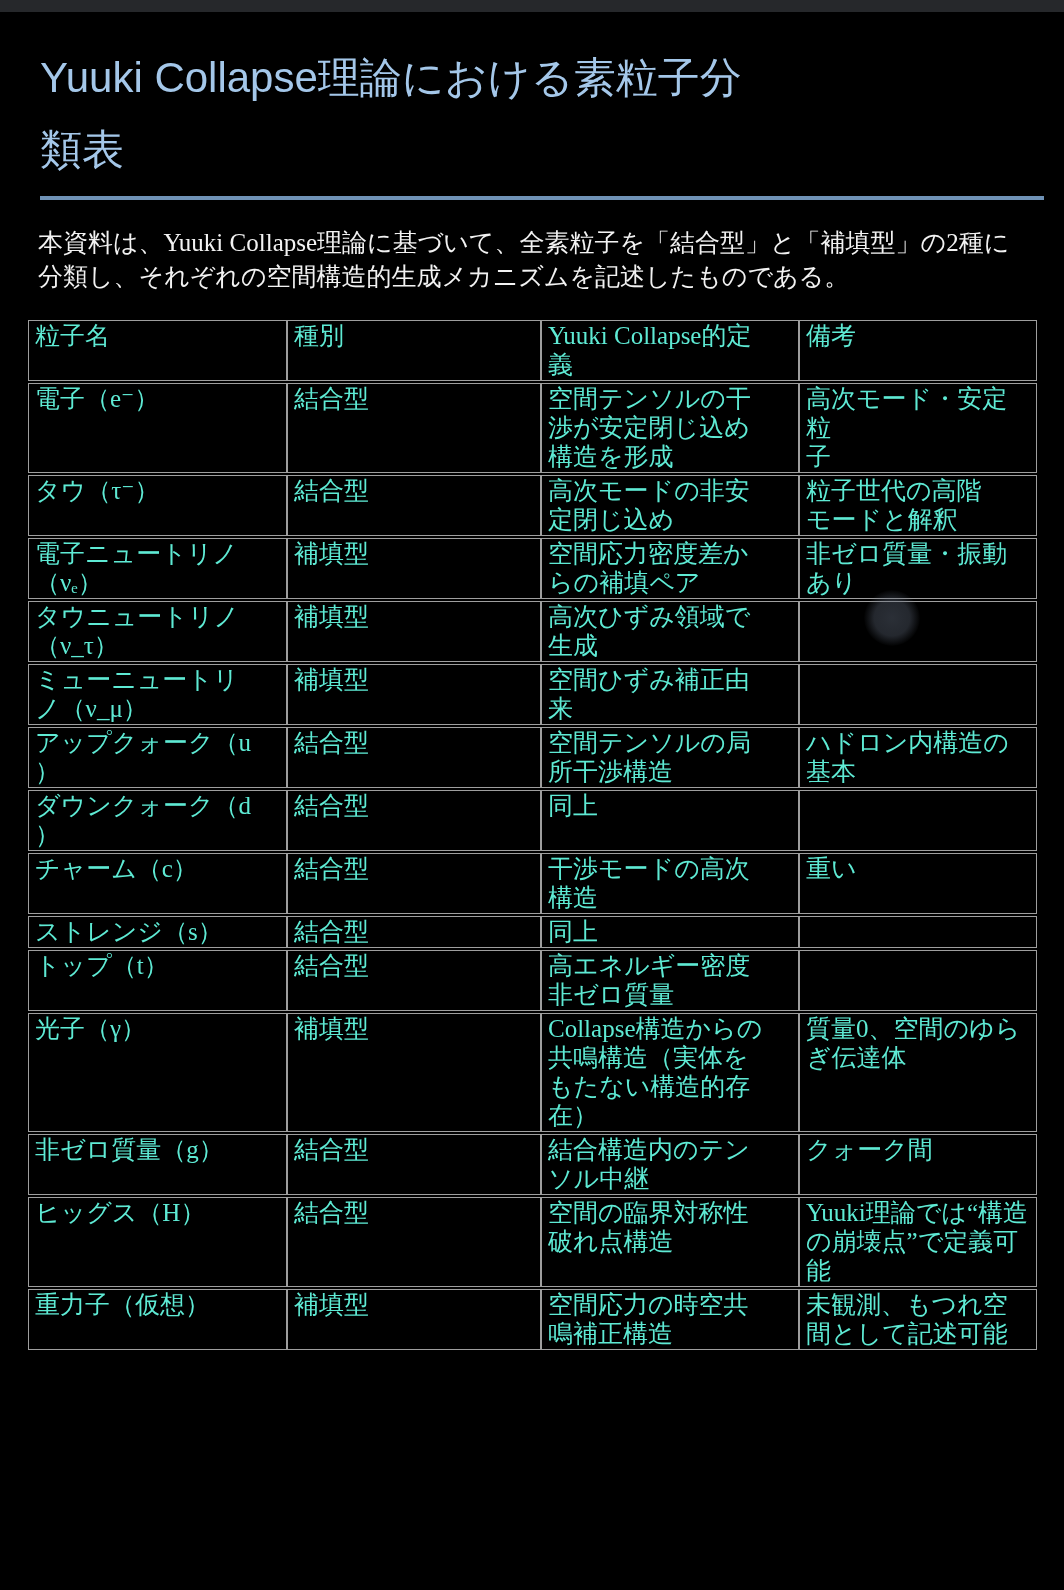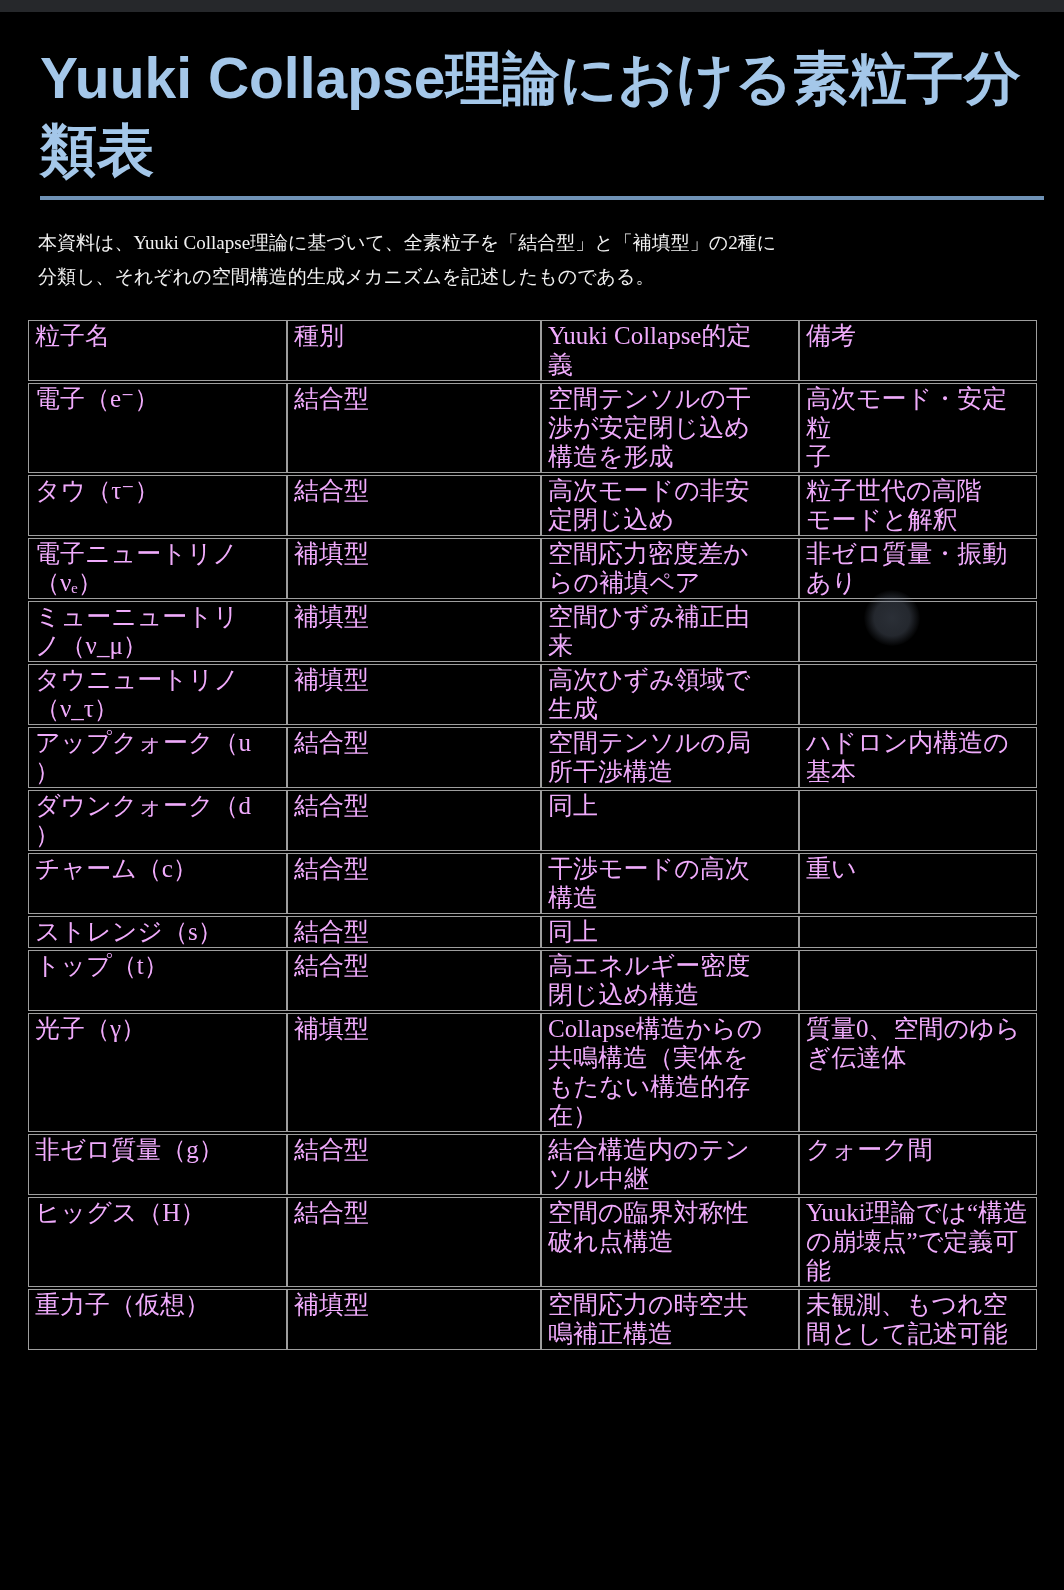--- a/index.html
+++ b/index.html
@@ -13,49 +13,49 @@
     overflow-x: hidden;
   }
   .top-bar {
     width: 100%;
     height: 12px;
     background: var(--top-bar, #26282b);
   }
   .page-title {
     margin: 30px 18px 0 40px;
     font-family: "Liberation Sans", "DejaVu Sans", sans-serif;
-    font-size: 57px;
+    font-size: 42px;
     line-height: 72px;
-    font-weight: 700;
+    font-weight: 400;
     color: var(--title-text, #a4c7e9);
     white-space: pre-line;
     letter-spacing: 0px;
   }
   .title-rule {
     margin: 10px 20px 0 40px;
     height: 4px;
     width: 1004px;
     background: var(--rule, #6f92b6);
     border: none;
   }
   .intro {
     margin: 26px 28px 0 38px;
-    font-size: 19px;
+    font-size: 25px;
     line-height: 34px;
     white-space: pre-line;
     color: var(--body-text, #f2f2f2);
   }
   table.particle-table {
     margin: 24px 0 0 28px;
     border-collapse: separate;
     border-spacing: 0 2px;
     table-layout: fixed;
     font-size: 25px;
     line-height: 29px;
-    color: #f0abfc;
+    color: #5eead4;
   }
   table.particle-table col.c1 { width: 259px; }
   table.particle-table col.c2 { width: 254px; }
   table.particle-table col.c3 { width: 258px; }
   table.particle-table col.c4 { width: 238px; }
   table.particle-table th,
   table.particle-table td {
     box-sizing: border-box;
     border: 1px solid var(--table-border, #9e9e9e);
     padding: 0 5px 1px 6px;
@@ -133,34 +133,34 @@
     <td>電子ニュートリノ
 （νₑ）</td>
     <td>補填型</td>
     <td>空間応力密度差か
 らの補填ペア</td>
     <td>非ゼロ質量・振動
 あり</td>
   </tr>
 
   <tr>
+    <td>タウニュートリノ
+（ν_τ）</td>
+    <td>補填型</td>
+    <td>高次ひずみ領域で
+生成</td>
+    <td></td>
+  </tr>
+
+  <tr>
     <td>ミューニュートリ
 ノ（ν_μ）</td>
     <td>補填型</td>
     <td>空間ひずみ補正由
 来</td>
-    <td></td>
-  </tr>
-
-  <tr>
-    <td>タウニュートリノ
-（ν_τ）</td>
-    <td>補填型</td>
-    <td>高次ひずみ領域で
-生成</td>
     <td></td>
   </tr>
 
   <tr>
     <td>アップクォーク（u
 ）</td>
     <td>結合型</td>
     <td>空間テンソルの局
 所干渉構造</td>
     <td>ハドロン内構造の
@@ -187,21 +187,21 @@
     <td>ストレンジ（s）</td>
     <td>結合型</td>
     <td>同上</td>
     <td></td>
   </tr>
 
   <tr>
     <td>トップ（t）</td>
     <td>結合型</td>
     <td>高エネルギー密度
-閉じ込め構造</td>
+非ゼロ質量</td>
     <td></td>
   </tr>
 
 
   <tr>
     <td>光子（γ）</td>
     <td>補填型</td>
     <td>Collapse構造からの
 共鳴構造（実体を
 もたない構造的存

